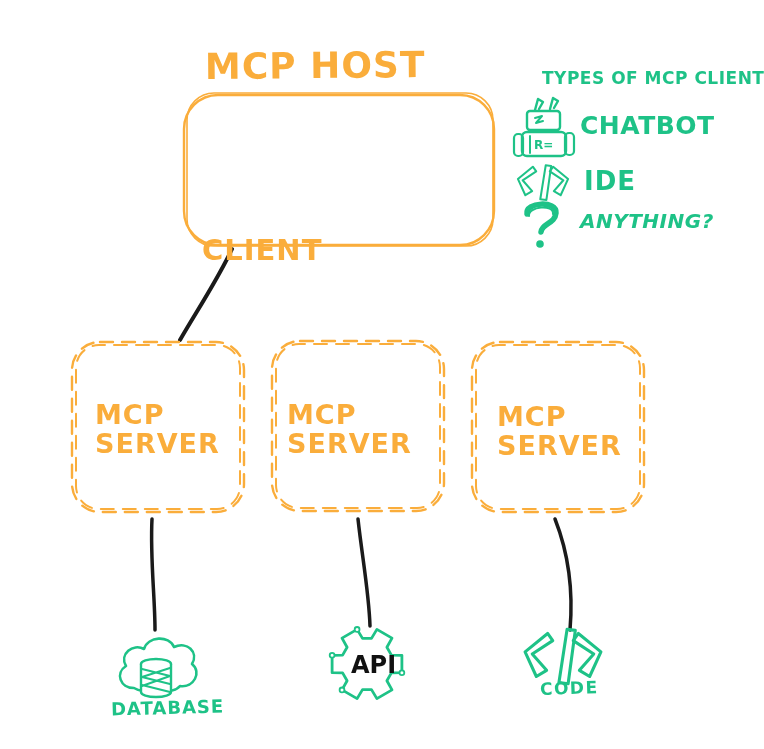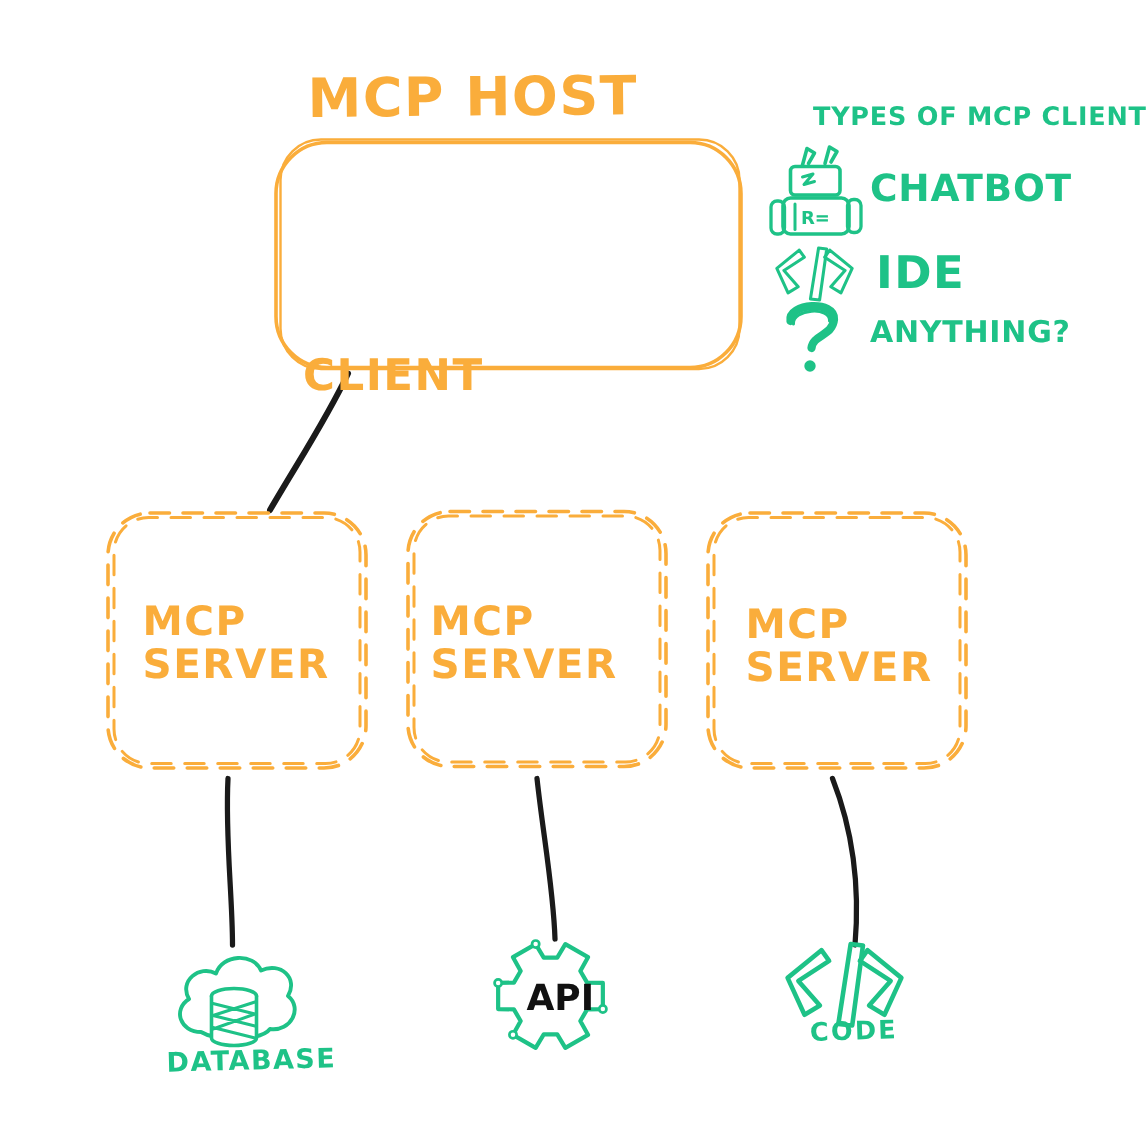--- a/index.html
+++ b/index.html
@@ -51,28 +51,28 @@
     <path class="s-gr" stroke-width="2" d="M16,40 L16,57"></path>
     <text class="svgtxt f-gr" x="20" y="53" font-size="12">R=</text>
   </svg>
   <div class="abs txt green" style="left:580px;top:113px;font-size:25px;letter-spacing:0.5px;">CHATBOT</div>
 
   <svg class="abs" style="left:512px;top:164px;" width="62" height="38" viewBox="0 0 80 56">
     <path class="s-gr" stroke-width="3" d="M25,4 L3,22 L14,46 L24,40 L10,24 L30,11 Z"></path>
     <path class="s-gr" stroke-width="3" d="M55,4 L77,22 L66,46 L56,40 L70,24 L50,11 Z"></path>
     <path class="s-gr" stroke-width="3" d="M36,52 L44,2 L52,3 L45,53 Z"></path>
   </svg>
-  <div class="abs txt green" style="left:584px;top:168px;font-size:30px;letter-spacing:1px;">IDE</div>
+  <div class="abs txt green" style="left:584px;top:168px;font-size:26px;letter-spacing:1px;">IDE</div>
 
   <svg class="abs" style="left:520px;top:199px;" width="44" height="50" viewBox="0 0 44 50">
     <path class="s-gr" stroke-width="5.5" d="M7,15 C5,3 37,1 36,14 C35,25 22,24 21,33"></path>
     <path class="s-gr" stroke-width="2" d="M9,17 C8,7 34,5 33,15"></path>
     <circle class="f-gr" cx="20" cy="45" r="3.8"></circle>
   </svg>
-  <div class="abs txt green" style="left:580px;top:211px;font-size:20px;letter-spacing:0.5px;">ANYTHING?</div>
+  <div class="abs txt green" style="left:580px;top:211px;font-size:20px;letter-spacing:0.5px;font-style:italic;">ANYTHING?</div>
 
 
   <svg class="abs" style="left:68px;top:336px;" width="184" height="186" viewBox="0 0 184 186">
     <rect class="s-or" stroke-width="2.4" stroke-dasharray="13 9" x="4" y="6" width="172" height="170" rx="28"></rect>
     <rect class="s-or" stroke-width="2" stroke-dasharray="13 9" stroke-dashoffset="7" x="8" y="9" width="164" height="164" rx="23"></rect>
   </svg>
   <div class="abs txt orange" style="left:95px;top:400px;font-size:27px;line-height:29px;letter-spacing:1px;">
     <div>MCP</div>
     <div>SERVER</div>
   </div>

